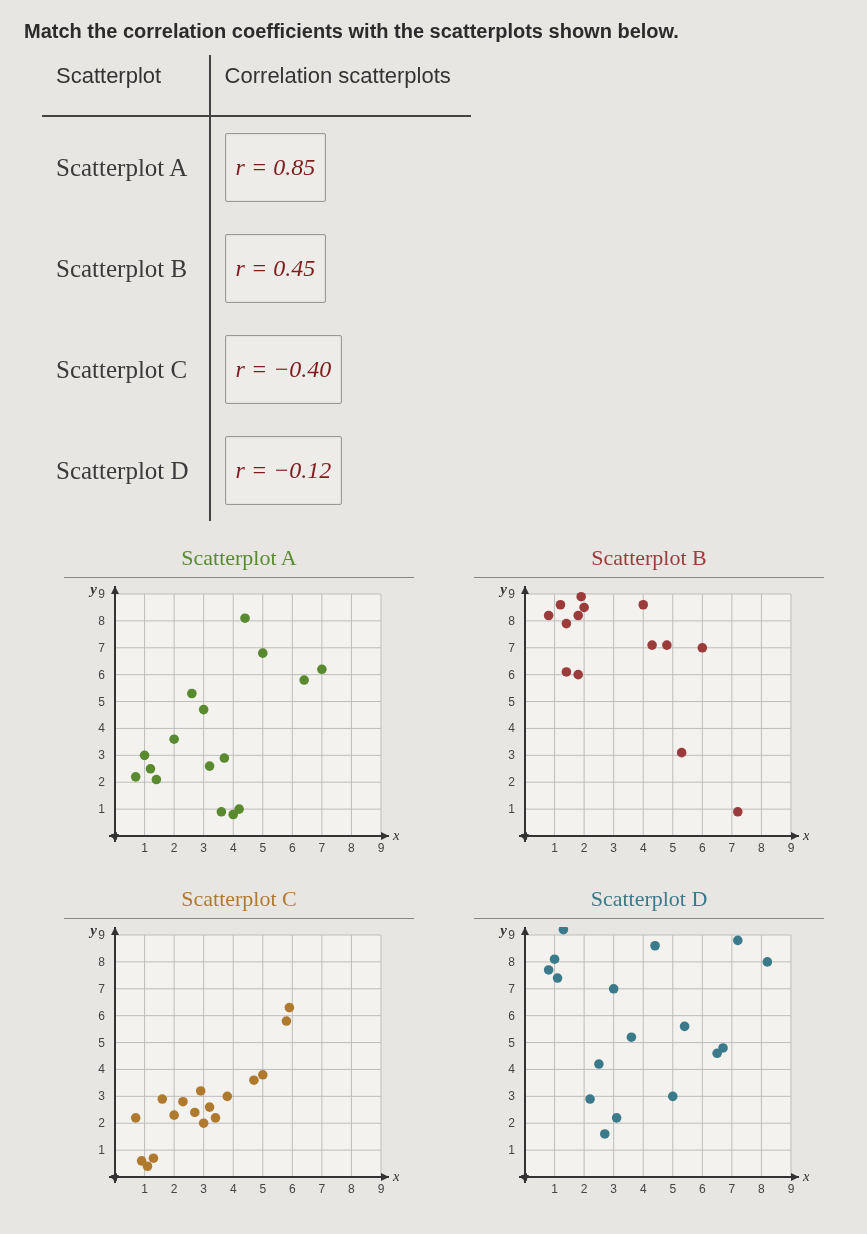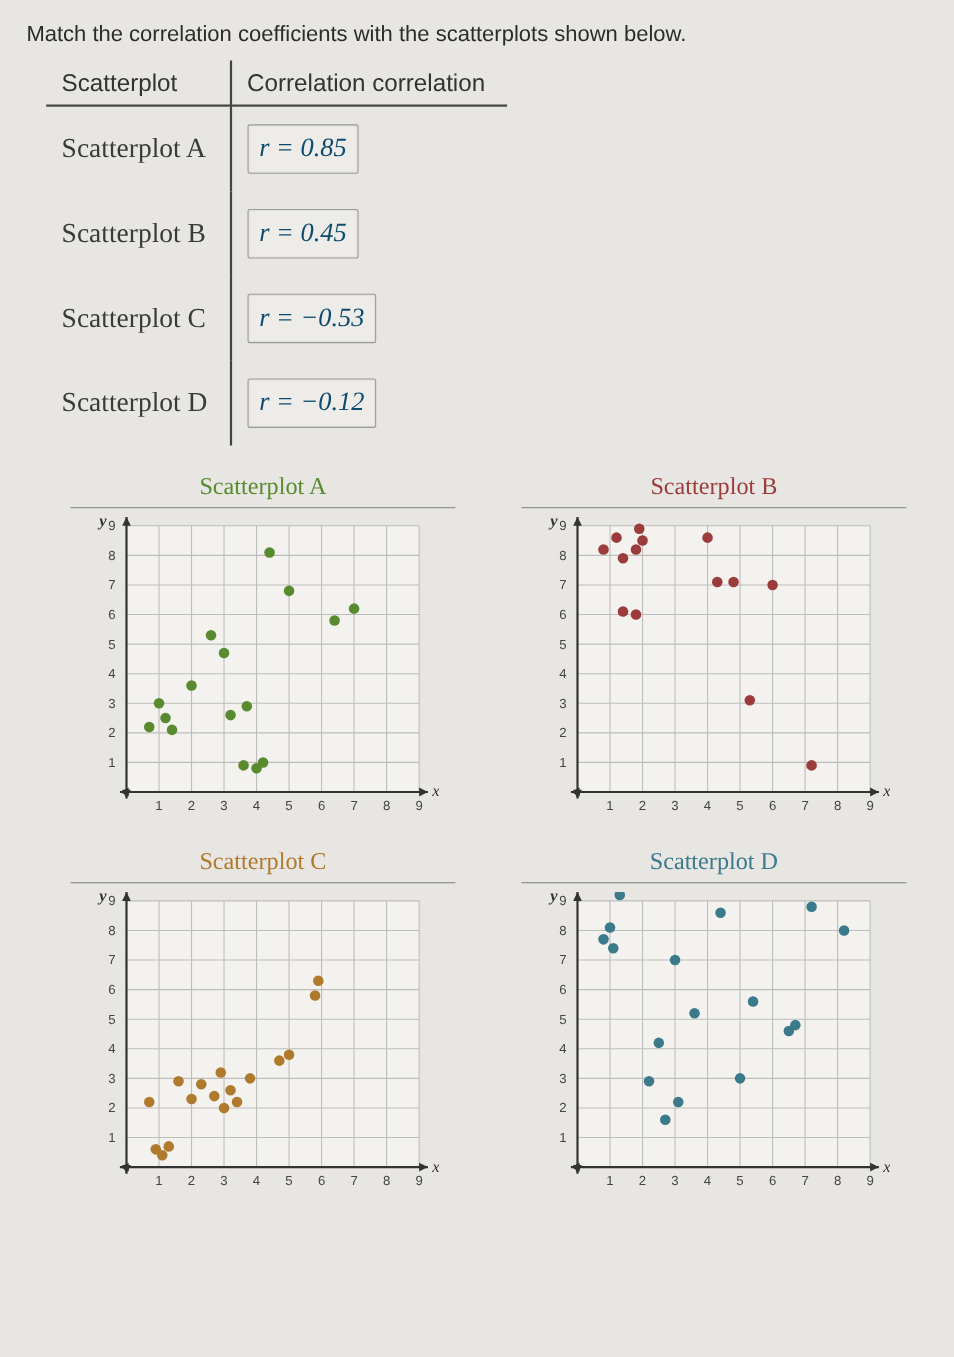--- a/index.html
+++ b/index.html
@@ -6,61 +6,61 @@
   body {
     margin: 0;
     padding: 20px 24px;
     font-family: Georgia, 'Times New Roman', serif;
     background: #e8e6e3;
     color: #222;
     width: 867px;
   }
   .instruction {
     font-family: -apple-system, 'Segoe UI', Arial, sans-serif;
-    font-weight: 400;
+    font-weight: 700;
     font-size: 20px;
     color: #2b2b2b;
     margin-bottom: 12px;
   }
   table.match {
     border-collapse: collapse;
     font-size: 24px;
     margin-left: 18px;
     margin-bottom: 24px;
   }
   table.match th {
     font-family: -apple-system, 'Segoe UI', Arial, sans-serif;
     font-weight: 400;
     font-size: 22px;
     color: #333;
-    padding: 8px 20px 6px 14px;
+    padding: 8px 20px 26px 14px;
     border-bottom: 2px solid #444;
     text-align: left;
   }
   table.match th:first-child { border-right: 2px solid #444; }
   table.match td {
     padding: 16px 20px 16px 14px;
     vertical-align: middle;
   }
   table.match td.label-cell {
     font-family: Georgia, 'Times New Roman', serif;
     font-size: 25px;
     color: #3a3a3a;
     border-right: 2px solid #444;
   }
   .valbox {
     display: inline-block;
-    padding: 8px 10px;
+    padding: 20px 10px;
     background: #eeece8;
     border: 1px solid #999;
     border-radius: 2px;
     font-family: Georgia, 'Times New Roman', serif;
     font-size: 24px;
     font-style: italic;
-    color: #0c4a6e;
+    color: #7f1d1d;
     box-shadow: inset 0 0 2px rgba(0,0,0,.15);
   }
   .plots-grid {
     display: grid;
     grid-template-columns: 1fr 1fr;
     gap: 20px 40px;
     width: 780px;
     margin-left: 30px;
   }
   .plot-wrap { text-align: center; }
@@ -79,35 +79,35 @@
 </style>
 </head>
 <body>
 
 <div class="instruction">Match the correlation coefficients with the scatterplots shown below.</div>
 
 <table class="match">
   <thead>
     <tr>
       <th>Scatterplot</th>
-      <th>Correlation correlation</th>
+      <th>Correlation scatterplots</th>
     </tr>
   </thead>
   <tbody>
     <tr>
       <td class="label-cell">Scatterplot A</td>
       <td><span class="valbox">r = 0.85</span></td>
     </tr>
     <tr>
       <td class="label-cell">Scatterplot B</td>
       <td><span class="valbox">r = 0.45</span></td>
     </tr>
     <tr>
       <td class="label-cell">Scatterplot C</td>
-      <td><span class="valbox">r = −0.53</span></td>
+      <td><span class="valbox">r = −0.40</span></td>
     </tr>
     <tr>
       <td class="label-cell">Scatterplot D</td>
       <td><span class="valbox">r = −0.12</span></td>
     </tr>
   </tbody>
 </table>
 
 <div class="plots-grid">
   <div class="plot-wrap">

